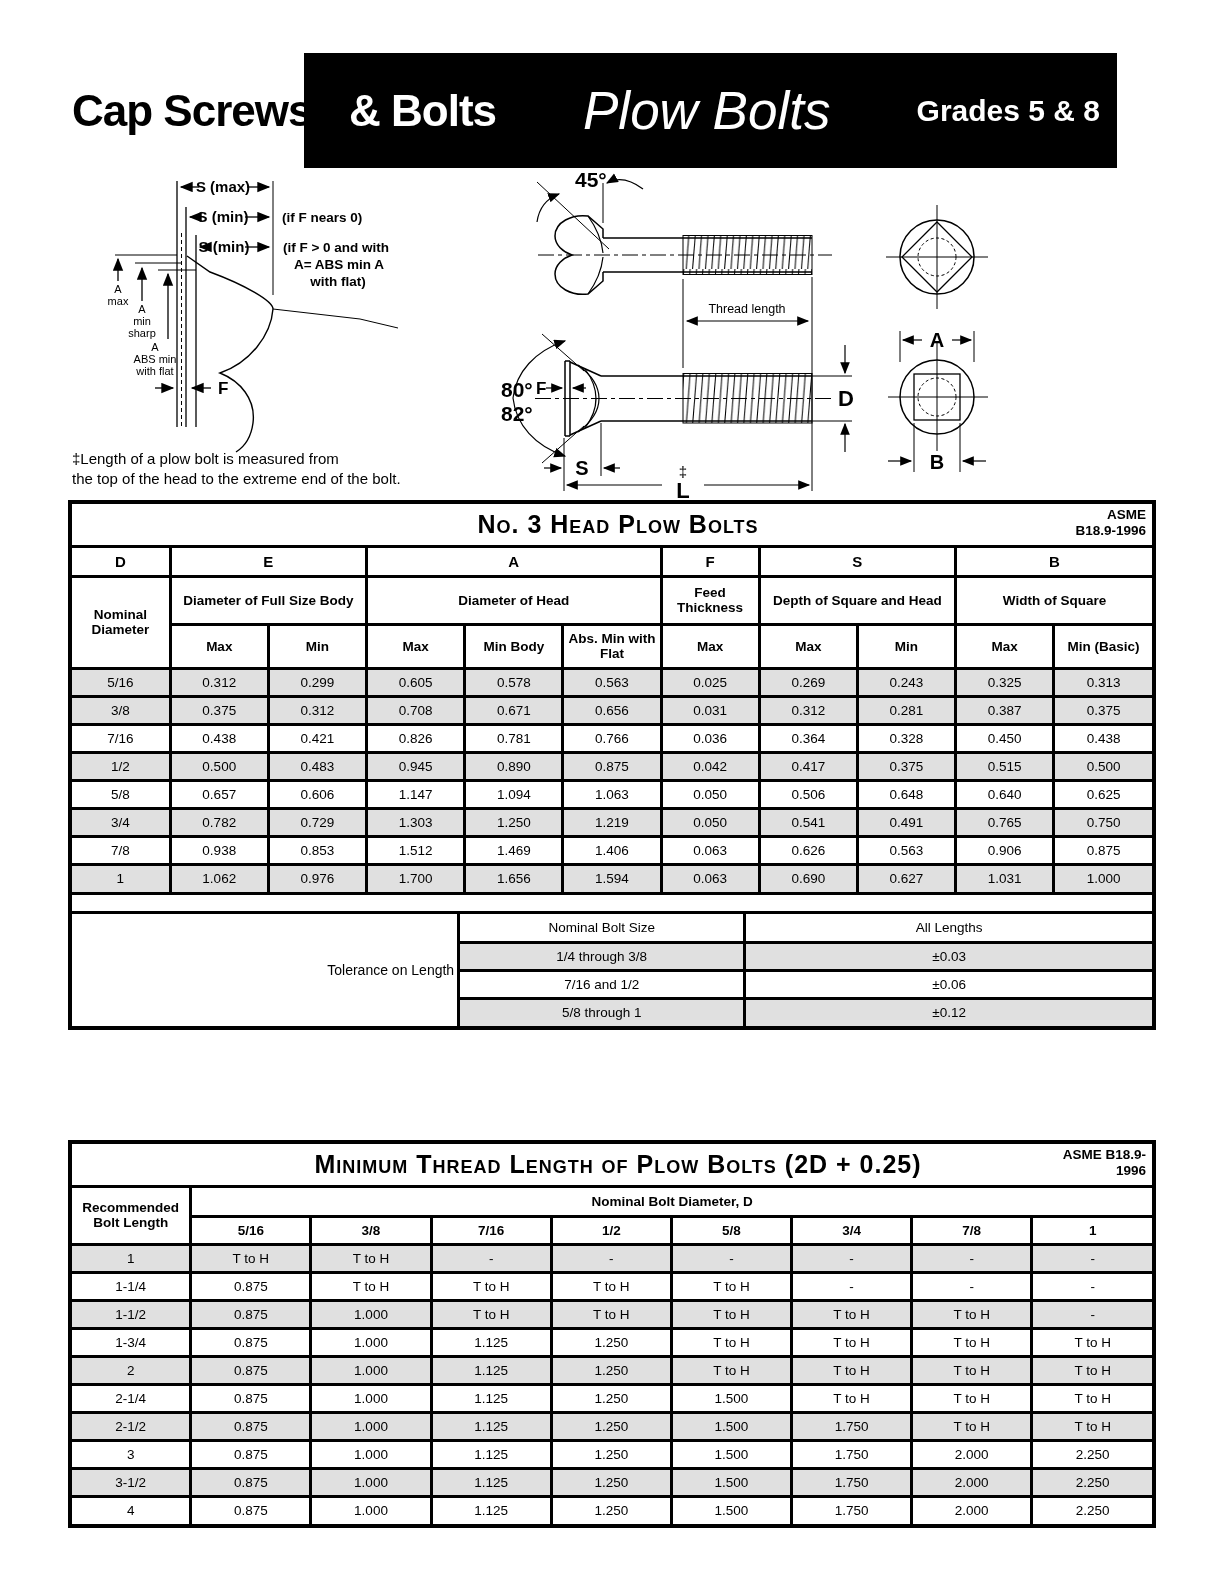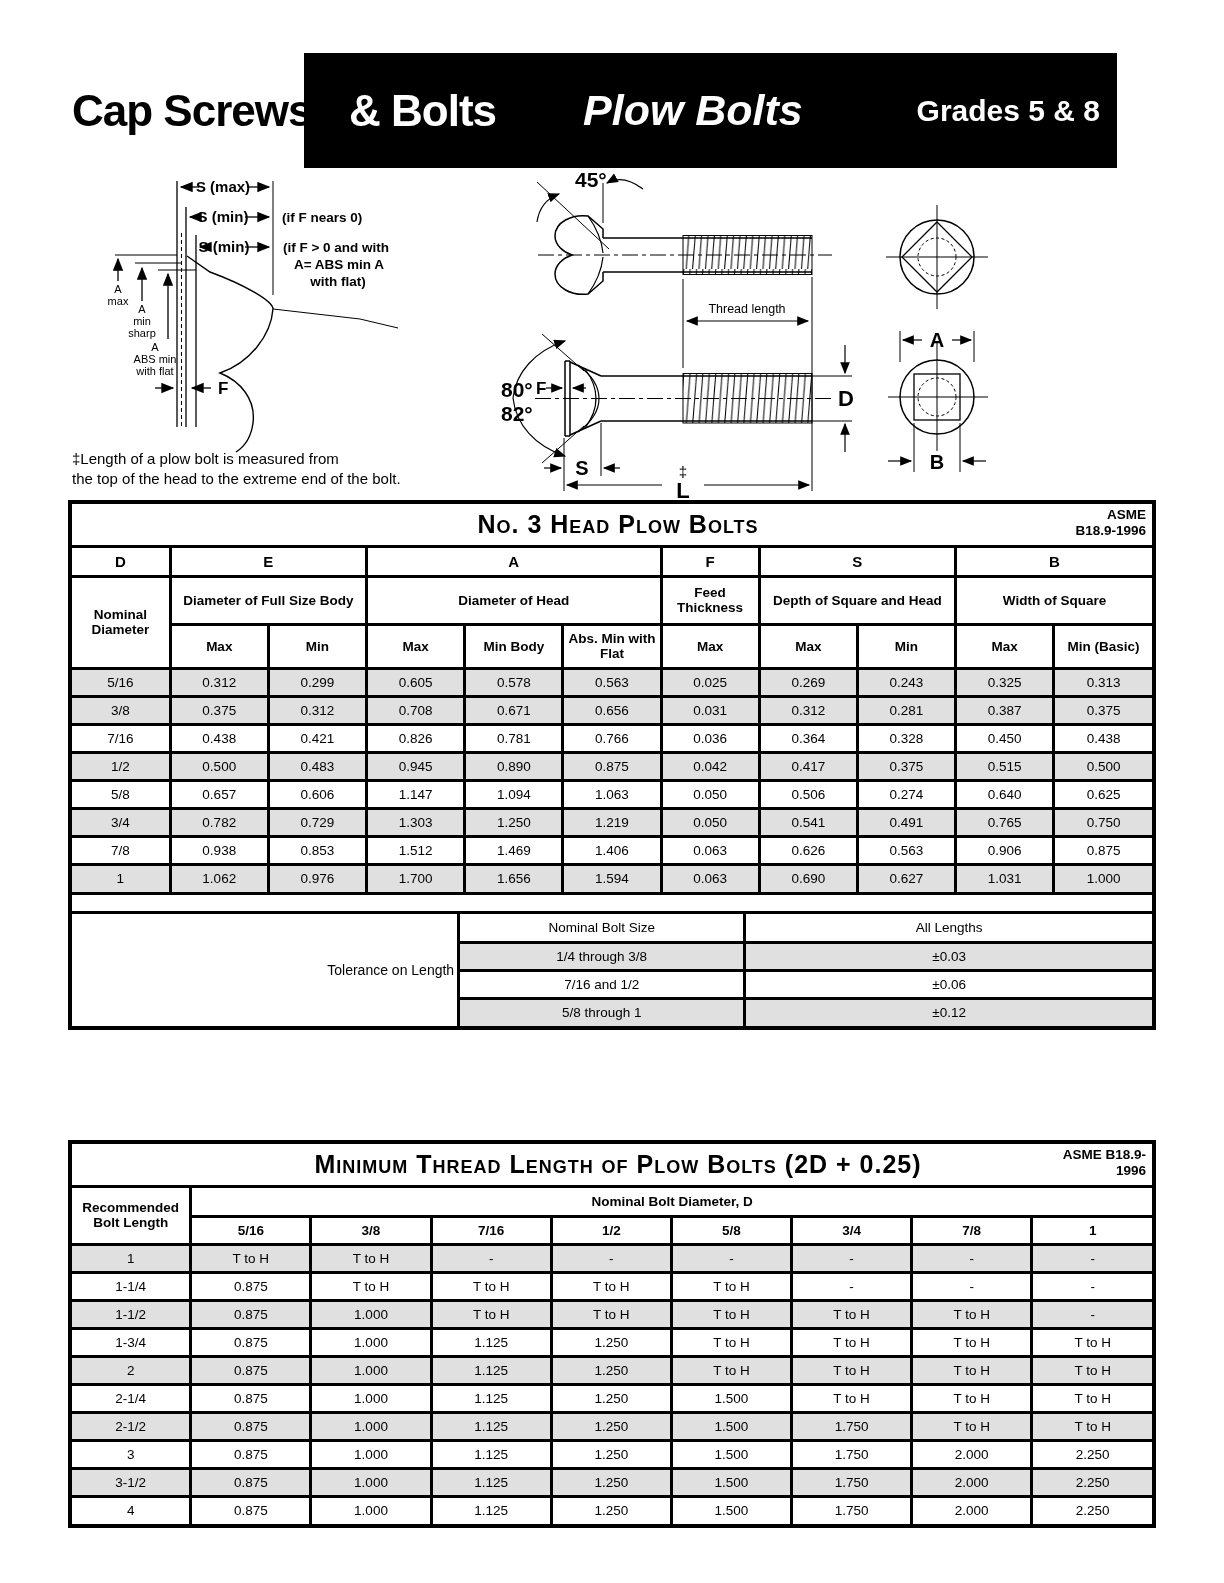--- a/index.html
+++ b/index.html
@@ -5,21 +5,21 @@
   * { margin:0; padding:0; box-sizing:border-box; }
   body { background:#fff; font-family:"Liberation Sans", sans-serif; }
   .page { position:relative; width:1184px; height:1583px; background:#fff; overflow:hidden; }
 
   
   .hdr { position:absolute; left:0; top:53px; width:1224px; height:115px; }
   .hdr .bar { position:absolute; left:304px; top:0; width:813px; height:115px; background:#000; }
   .hdr span { position:absolute; top:0; height:115px; line-height:115px; white-space:nowrap; }
   .t-black { left:72px; font-weight:bold; font-size:44px; letter-spacing:-1px; color:#000; }
   .t-white { left:313px; font-weight:bold; font-size:44px; letter-spacing:-1px; color:#fff;margin-left:36px; }
-  .t-plow  { left:583px; font-weight:bold; font-style:italic; font-size:43px; color:#fff; }
+  .t-plow  { left:583px; font-weight:normal; font-style:italic; font-size:53px; color:#fff; }
   .t-grades{ right:124px; font-weight:bold; font-size:30px; color:#fff; }
 
   
   svg { position:absolute; overflow:visible; }
   svg text { font-family:"Liberation Sans", sans-serif; fill:#000; }
   .dim  { font-weight:bold; font-size:15px; }
   .dim17{ font-weight:bold; font-size:17px; }
   .note { font-weight:bold; font-size:13.5px; }
   .small{ font-size:11px; }
   .huge { font-weight:bold; font-size:21px; }
@@ -325,21 +325,21 @@
           </tr>
           <tr>
             <td>5/8</td>
             <td>0.657</td>
             <td>0.606</td>
             <td>1.147</td>
             <td>1.094</td>
             <td>1.063</td>
             <td>0.050</td>
             <td>0.506</td>
-            <td>0.274</td>
+            <td>0.648</td>
             <td>0.640</td>
             <td>0.625</td>
           </tr>
           <tr class="shade">
             <td>3/4</td>
             <td>0.782</td>
             <td>0.729</td>
             <td>1.303</td>
             <td>1.250</td>
             <td>1.219</td>

